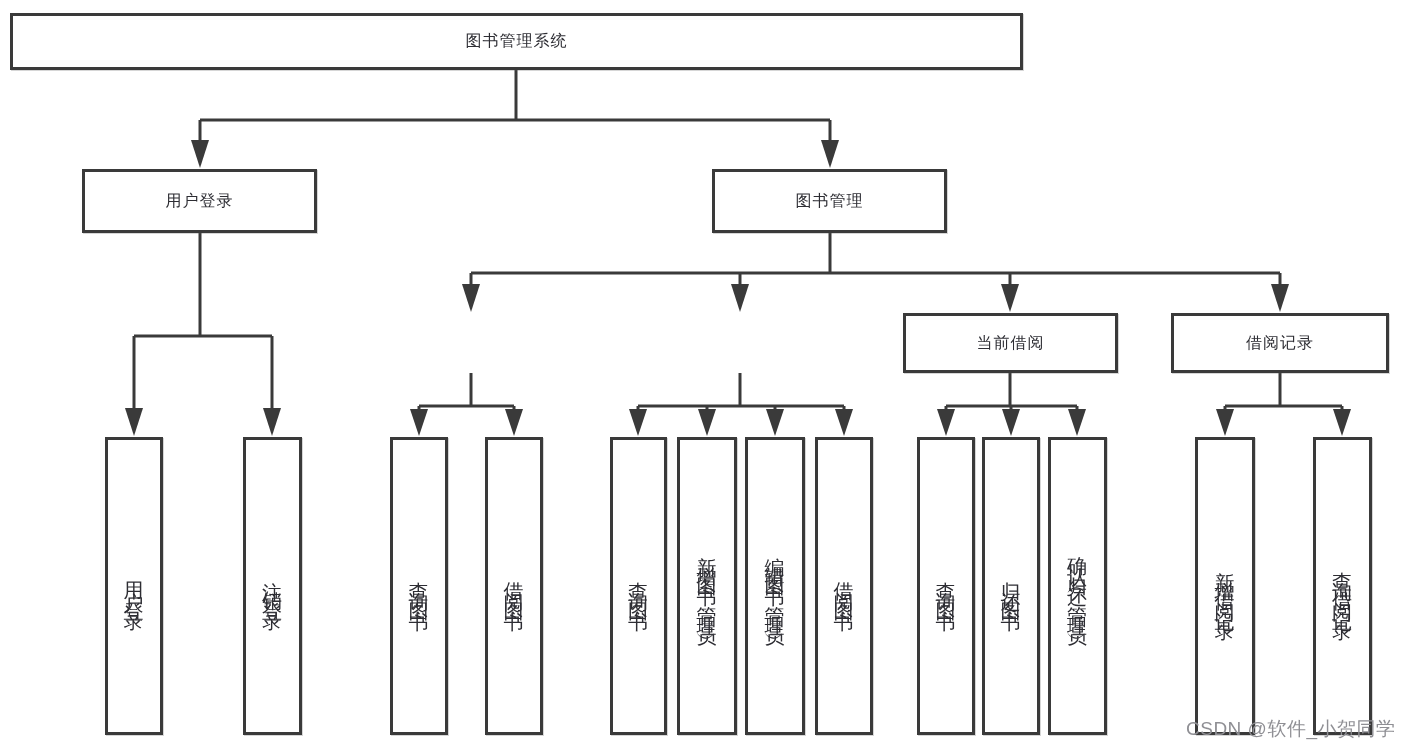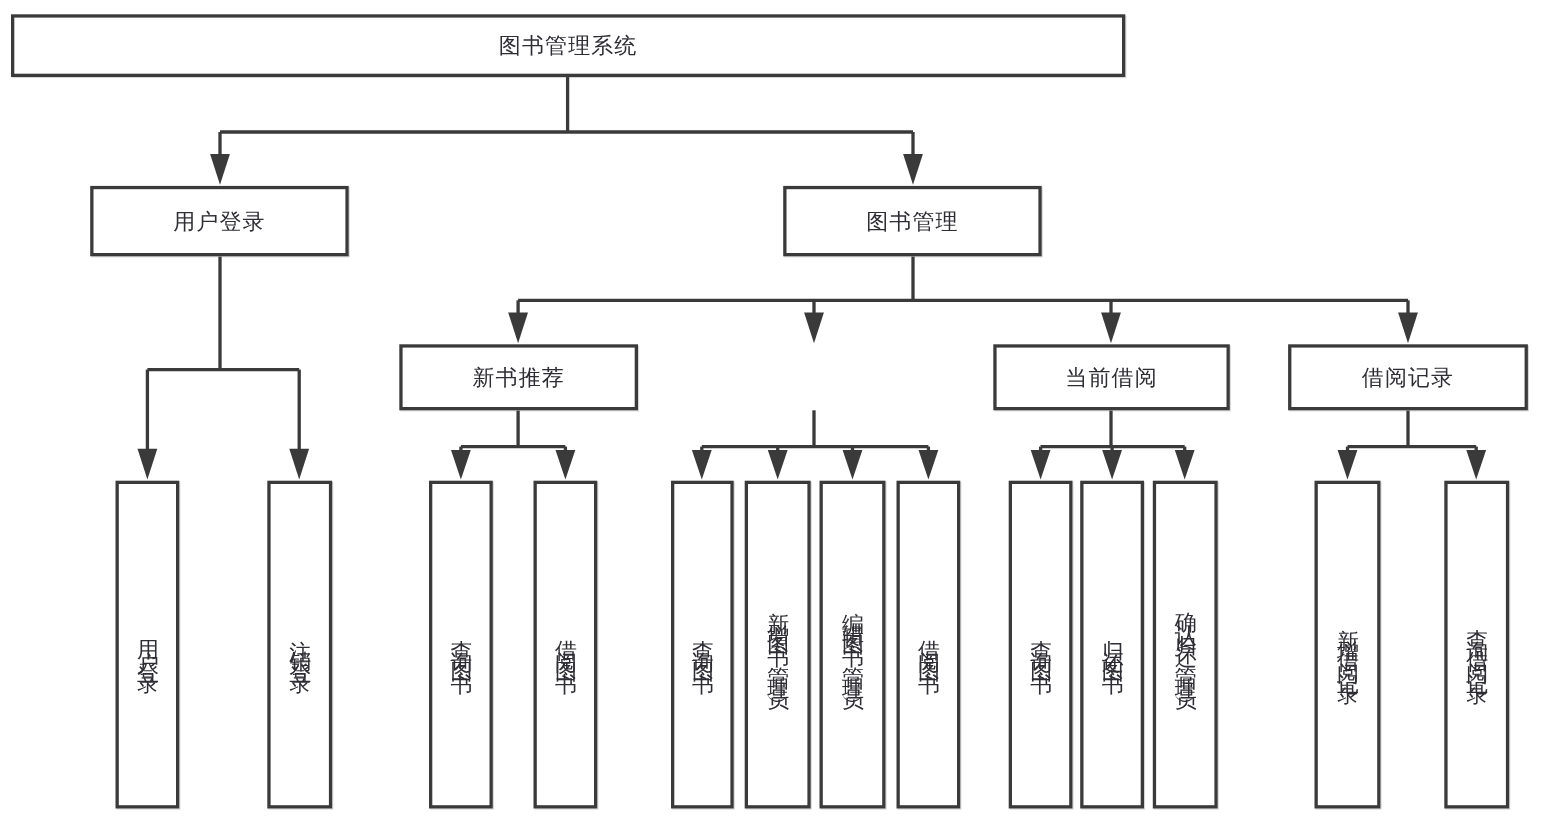--- a/index.html
+++ b/index.html
@@ -27,21 +27,21 @@
     background: #ffffff;
     border: 3px solid #3a3a3a;
     color: #2d2d33;
     display: flex;
     align-items: center;
     justify-content: center;
     z-index: 2;
     box-shadow: 1px 1px 0 rgba(90,90,90,0.25);
   }
   .hlabel {
-    font-size: 20px;
+    font-size: 16px;
     letter-spacing: 1px;
     white-space: nowrap;
   }
   .vbox {
     top: 437px;
     height: 298px;
   }
   .vtext {
     writing-mode: vertical-rl;
     text-orientation: mixed;
@@ -143,23 +143,20 @@
     <span class="hlabel">图书管理系统</span>
   </div>
 
   <div class="node" style="left:82px; top:169px; width:235px; height:64px;">
     <span class="hlabel">用户登录</span>
   </div>
   <div class="node" style="left:712px; top:169px; width:235px; height:64px;font-family:Liberation Serif, serif;">
     <span class="hlabel">图书管理</span>
   </div>
 
-  <div class="node" style="left:363px; top:313px; width:217px; height:60px;">
-    <span class="hlabel">新书推荐</span>
-  </div>
   <div class="node" style="left:1171px; top:313px; width:218px; height:60px;">
     <span class="hlabel">借阅记录</span>
   </div>
   <div class="node" style="left:903px; top:313px; width:215px; height:60px;">
     <span class="hlabel">当前借阅</span>
   </div>
 
   <div class="node vbox" style="left:105px; width:58px;">
     <span class="vtext">用户登录</span>
   </div>
@@ -197,14 +194,15 @@
     <span class="vtext">确认归还（管理员）</span>
   </div>
 
   <div class="node vbox" style="left:1195px; width:60px;">
     <span class="vtext">新增借阅记录</span>
   </div>
   <div class="node vbox" style="left:1313px; width:59px;">
     <span class="vtext">查询借阅记录</span>
   </div>
 
+  <div id="watermark">CSDN @软件_小贺同学</div>
 
 </div>
 
 </body></html>

